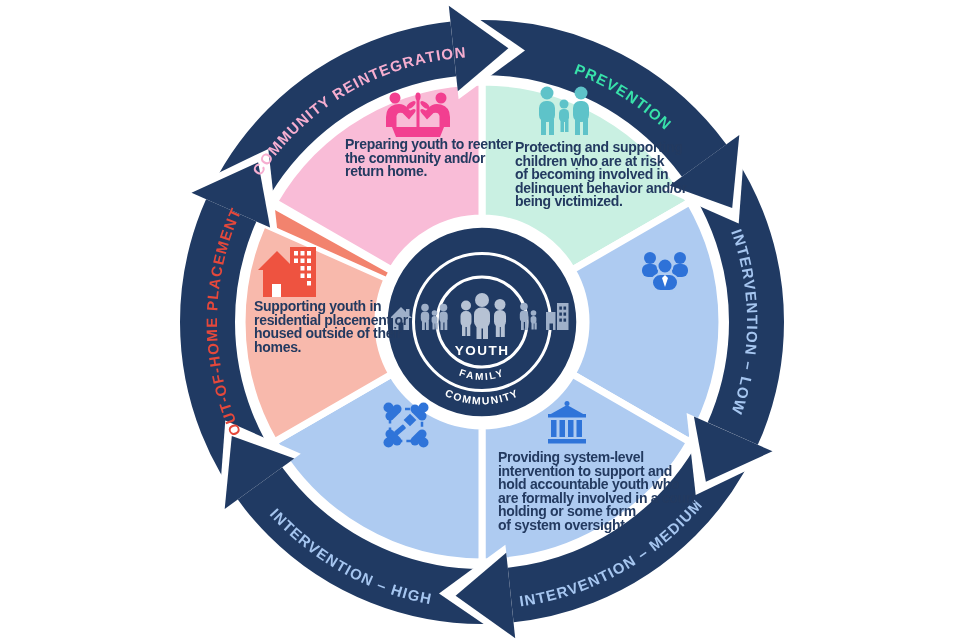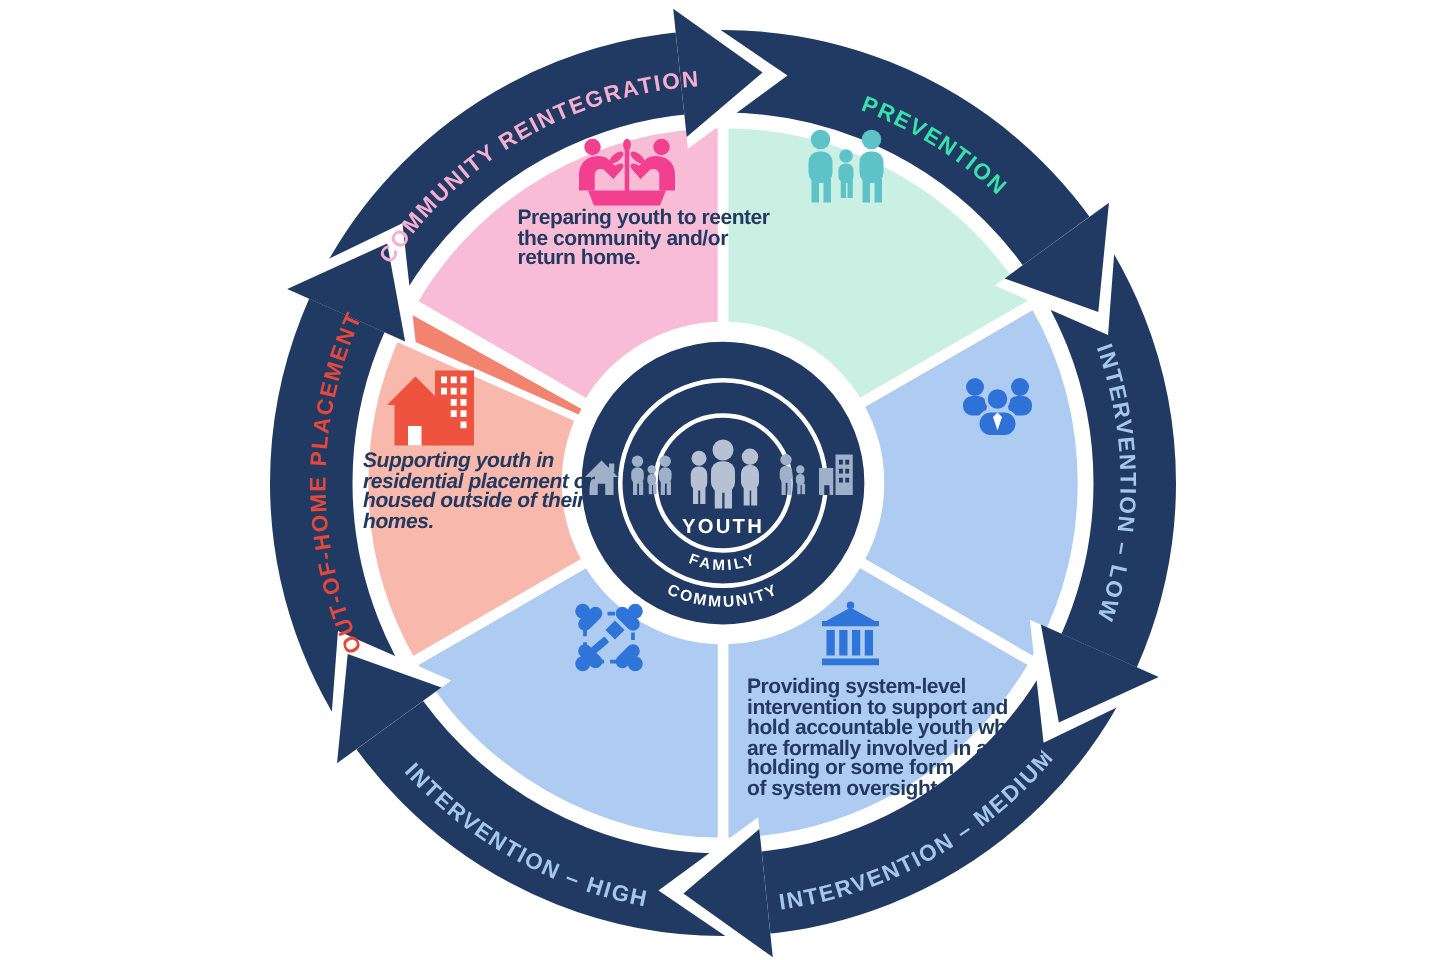--- a/index.html
+++ b/index.html
@@ -233,24 +233,29 @@
     <textPath href="#familyPath" startOffset="50%">FAMILY</textPath>
   </text>
   <text class="center-label" font-size="10.5" letter-spacing="1.5" text-anchor="middle">
     <textPath href="#communityPath" startOffset="50%">COMMUNITY</textPath>
   </text>
 </svg>
 
 <div class="seg-desc" style="left:345px;top:138px;">Preparing youth to reenter
 the community and/or
 return home.</div>
+<div class="seg-desc" style="left:515px;top:141px;">Protecting and supporting
+children who are at risk
+of becoming involved in
+delinquent behavior and/or
+being victimized.</div>
 <div class="seg-desc" style="left:498px;top:451px;">Providing system-level
 intervention to support and
 hold accountable youth who
 are formally involved in a court
 holding or some form
 of system oversight.</div>
-<div class="seg-desc" style="left:242px;top:300px;font-style:italic;">Supporting youth in
+<div class="seg-desc" style="left:254px;top:300px;">Supporting youth in
 residential placement or
 housed outside of their
 homes.</div>
 
 </div>
 
 </body></html>

